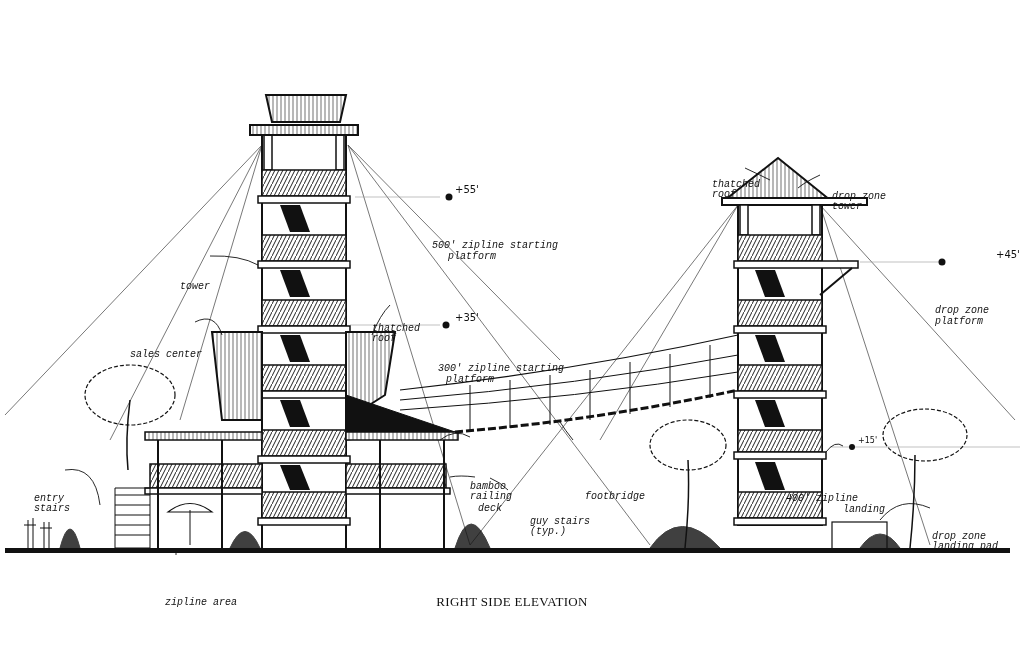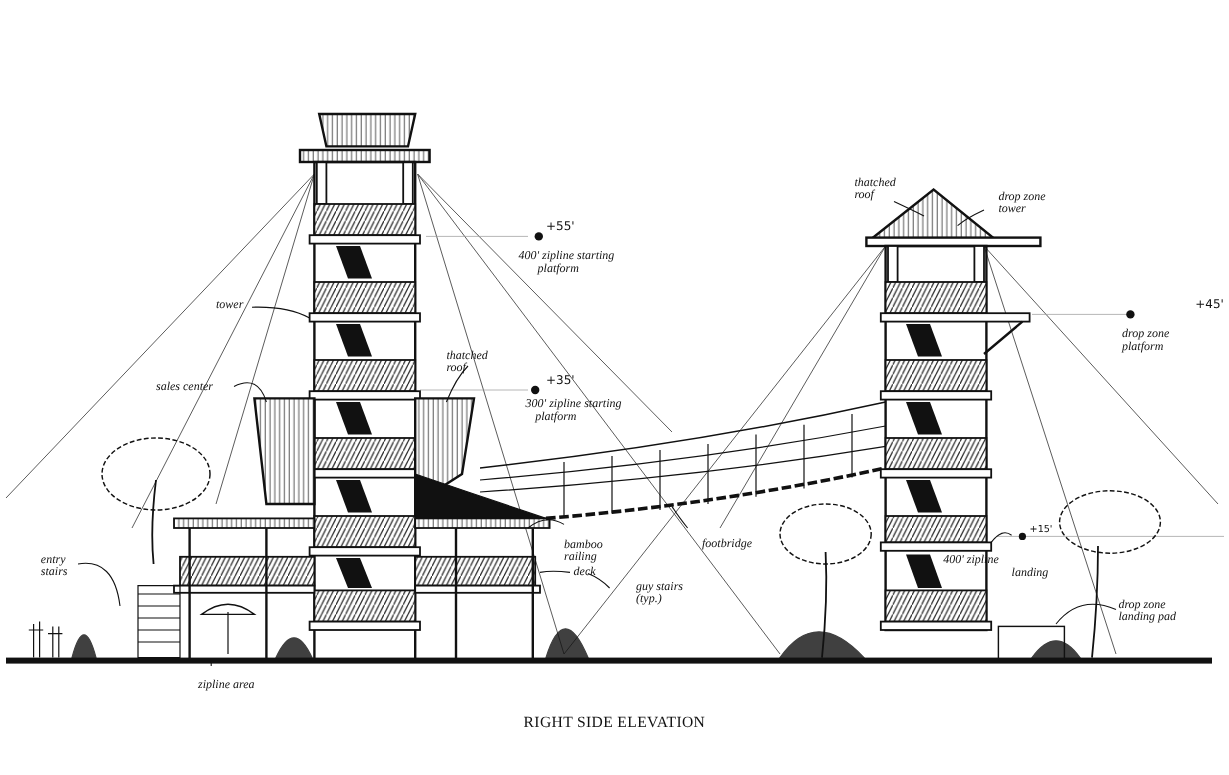--- a/index.html
+++ b/index.html
@@ -1,18 +1,18 @@
 <!DOCTYPE html>
 <html><head>
 <meta charset="utf-8">
 <style>
   html,body{margin:0;padding:0;background:#ffffff;}
   body{width:1024px;height:646px;position:relative;overflow:hidden;font-family:"DejaVu Sans",sans-serif;}
   #drawing{position:absolute;left:0;top:0;width:1024px;height:646px;}
-  .note{position:absolute;font-family:Liberation Serif, serif;font-style:italic;font-size:10px;line-height:10px;color:#111;white-space:pre;}
+  .note{position:absolute;font-family:Liberation Mono, monospace;font-style:italic;font-size:10px;line-height:10px;color:#111;white-space:pre;margin-top:32px;}
   .elev{position:absolute;font-family:"DejaVu Sans",sans-serif;font-size:10px;color:#111;}
   .caption{position:absolute;left:0;width:1024px;top:594px;text-align:center;font-family:"Liberation Serif",serif;font-size:13px;letter-spacing:0.3px;color:#111;}
 </style>
 </head>
 <body>
 
 <svg id="drawing" viewBox="0 0 1024 646" xmlns="http://www.w3.org/2000/svg">
   <defs>
     <pattern id="herring" width="8" height="8" patternUnits="userSpaceOnUse">
       <rect width="8" height="8" fill="#fff"></rect>
@@ -181,21 +181,21 @@
     <path d="M470 437 Q455 428 440 440"></path>
     <path d="M475 477 Q460 475 450 477"></path>
     <path d="M508 490 Q500 482 490 478"></path>
     <path d="M573 440 Q565 430 560 422"></path>
     <path d="M843 446 Q835 440 826 452"></path>
     <path d="M930 508 Q900 495 880 520"></path>
   </g>
 </svg>
 
 <div class="elev" style="left:455px;top:184px;">+55'</div>
-<div class="note" style="left:432px;top:209px;">400' zipline starting</div>
+<div class="note" style="left:432px;top:209px;">500' zipline starting</div>
 <div class="note" style="left:448px;top:220px;">platform</div>
 
 <div class="elev" style="left:455px;top:312px;">+35'</div>
 <div class="note" style="left:438px;top:332px;text-align:center;">300' zipline starting</div>
 <div class="note" style="left:446px;top:343px;">platform</div>
 
 <div class="elev" style="left:996px;top:249px;">+45'</div>
 <div class="note" style="left:935px;top:274px;">drop zone</div>
 <div class="note" style="left:935px;top:285px;">platform</div>
 
@@ -210,19 +210,19 @@
 <div class="note" style="left:712px;top:148px;">thatched
 roof</div>
 <div class="note" style="left:832px;top:160px;">drop zone
 tower</div>
 <div class="note" style="left:34px;top:462px;">entry
 stairs</div>
 <div class="note" style="left:165px;top:566px;">zipline area</div>
 <div class="note" style="left:470px;top:450px;">bamboo
 railing</div>
 <div class="note" style="left:478px;top:472px;">deck</div>
-<div class="note" style="left:585px;top:449px;text-align:center;">footbridge</div>
+<div class="note" style="left:585px;top:460px;text-align:center;">footbridge</div>
 <div class="note" style="left:530px;top:485px;">guy stairs
 (typ.)</div>
 <div class="note" style="left:932px;top:500px;">drop zone
 landing pad</div>
 
 <div class="caption">RIGHT SIDE ELEVATION</div>
 
 </body></html>

